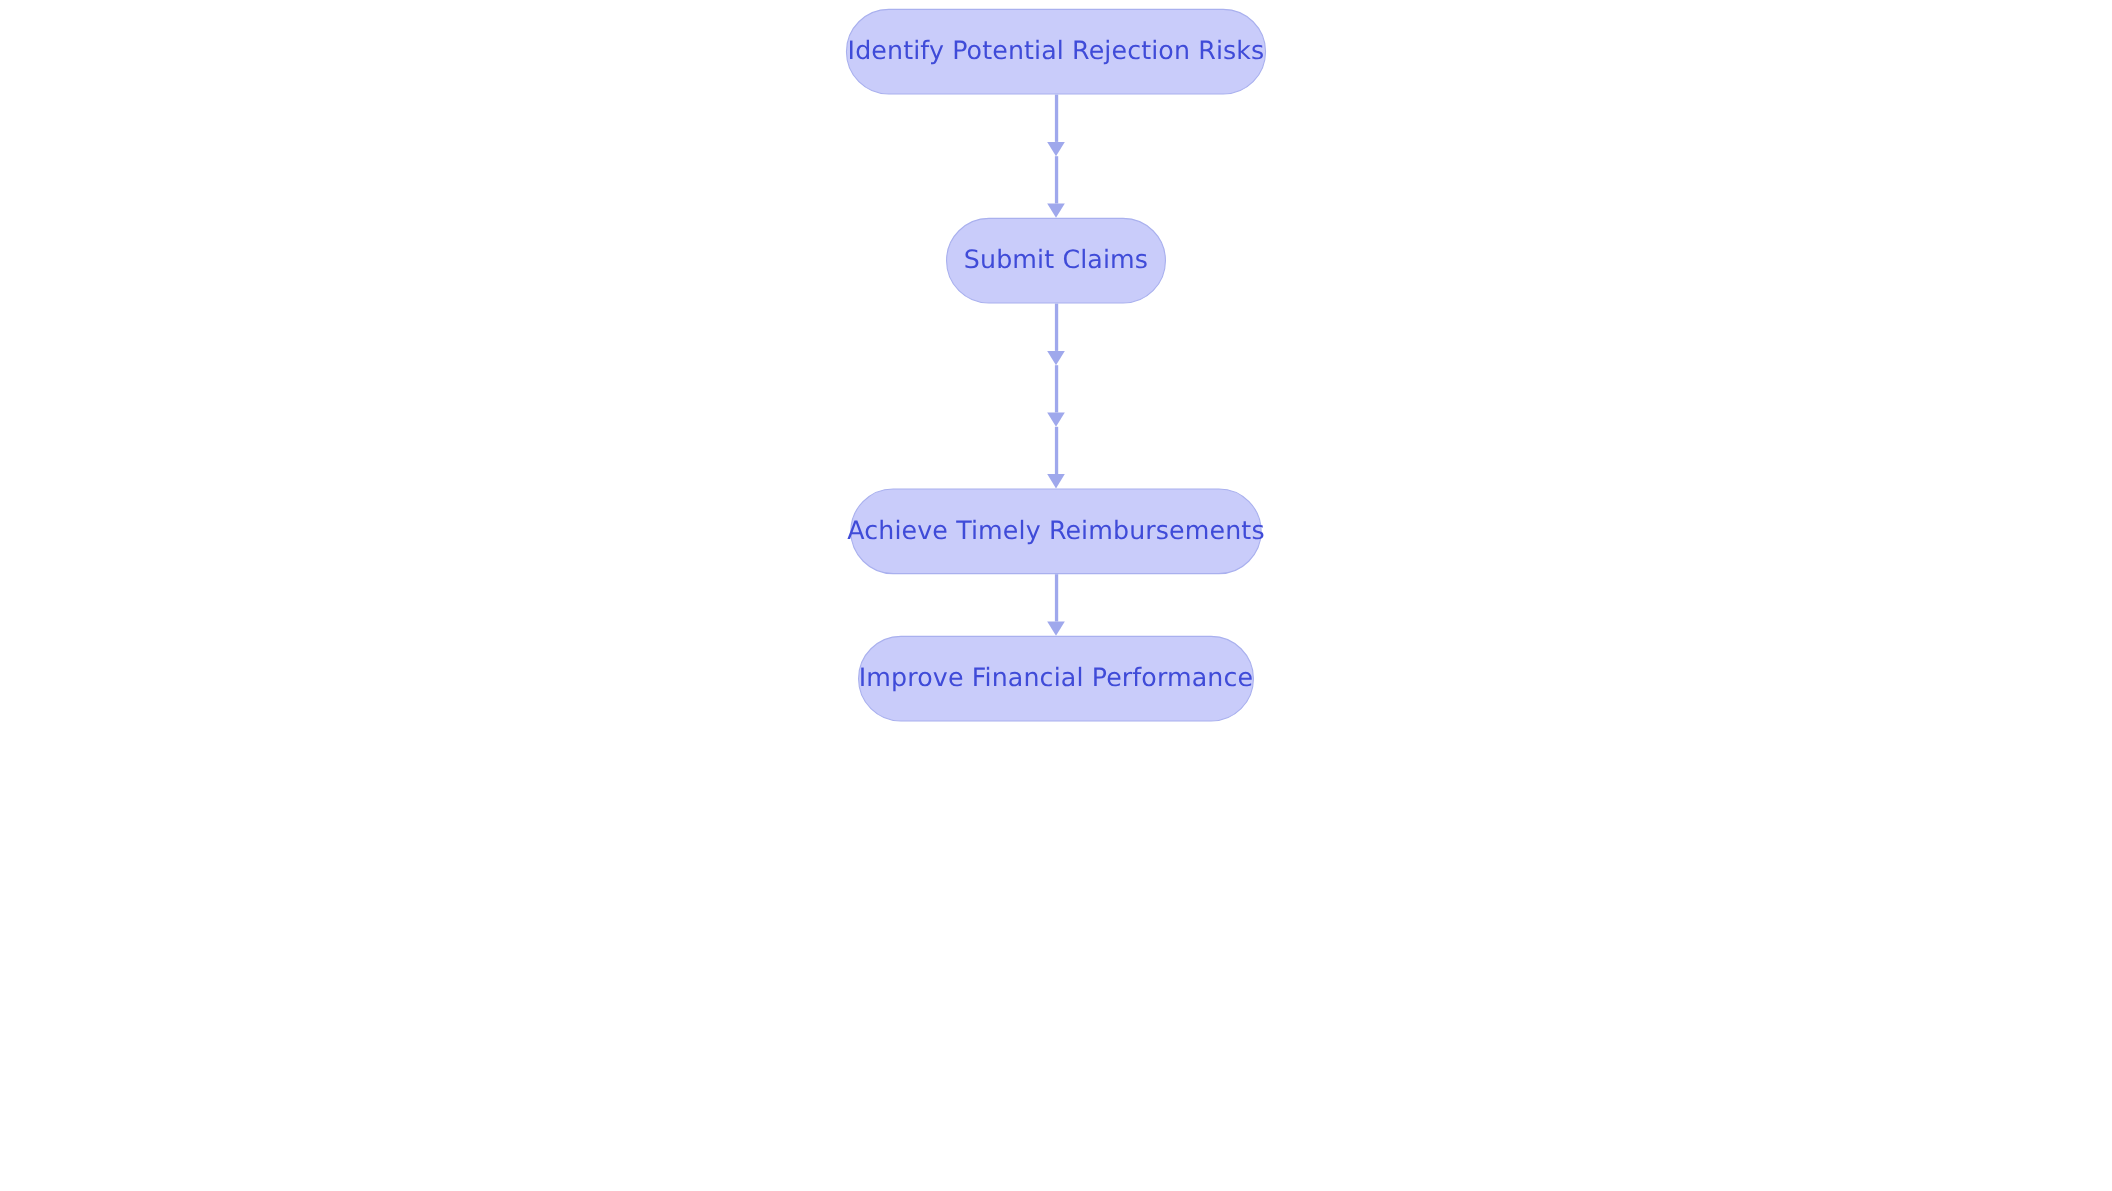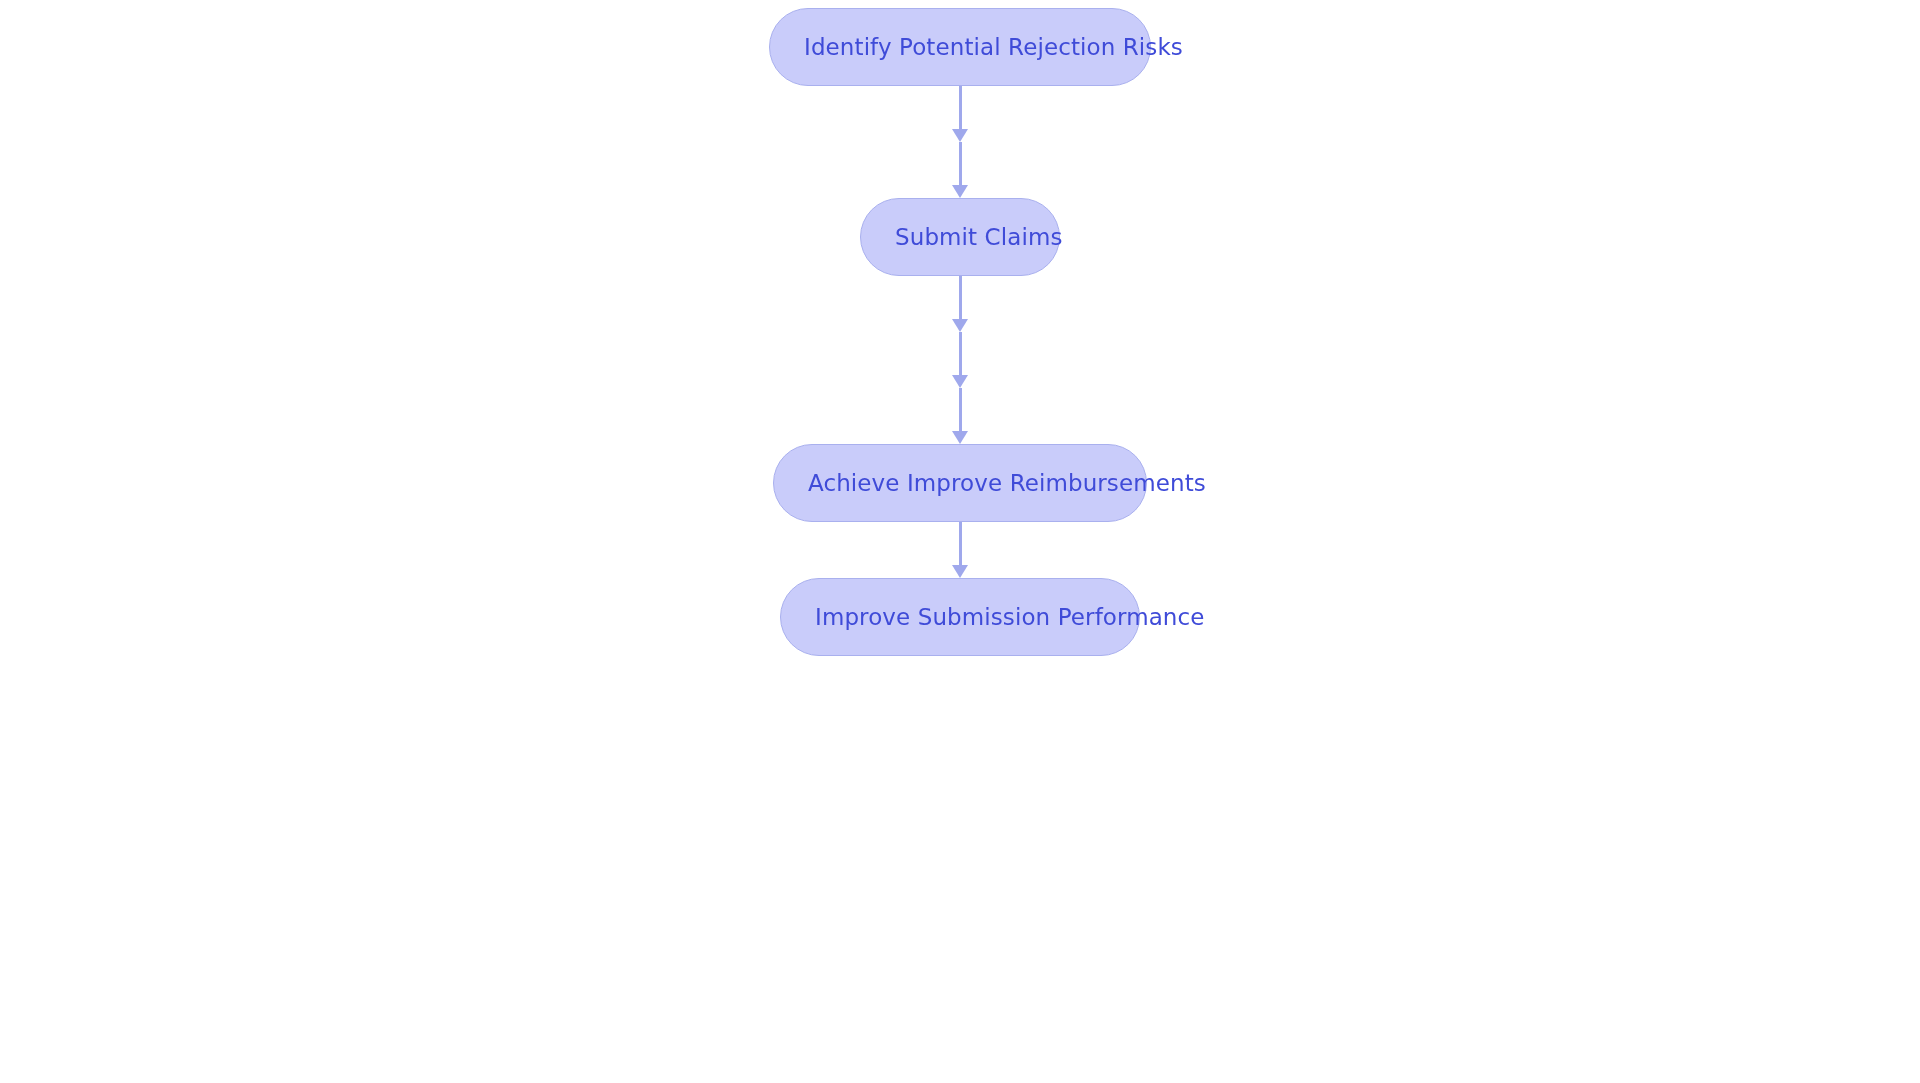--- a/index.html
+++ b/index.html
@@ -29,20 +29,21 @@
 
   .node {
     position: relative;
     box-sizing: border-box;
     height: 78px;
     background: #c9ccfa;
     border: 1.6px solid #a9b0ee;
     border-radius: 39px;
     display: flex;
     align-items: center;
+    justify-content: center;
     flex: 0 0 auto;
   }
 
   .node-label {
     font-family: "DejaVu Sans", sans-serif;
     font-size: 23px;
     font-weight: 400;
     color: #3f4bd8;
     letter-spacing: 0.1px;
     white-space: nowrap;
@@ -108,25 +109,25 @@
     <div class="connector-arrow"></div>
   </div>
 
 
   <div class="connector" style="height:56px">
     <div class="connector-line"></div>
     <div class="connector-arrow"></div>
   </div>
 
   <div class="node" style="width:374px">
-    <span class="node-label">Achieve Improve Reimbursements</span>
+    <span class="node-label">Achieve Timely Reimbursements</span>
   </div>
 
   <div class="connector" style="height:56px">
     <div class="connector-line"></div>
     <div class="connector-arrow"></div>
   </div>
 
   <div class="node" style="width:360px">
-    <span class="node-label">Improve Submission Performance</span>
+    <span class="node-label">Improve Financial Performance</span>
   </div>
 
 </div>
 
 </body></html>

